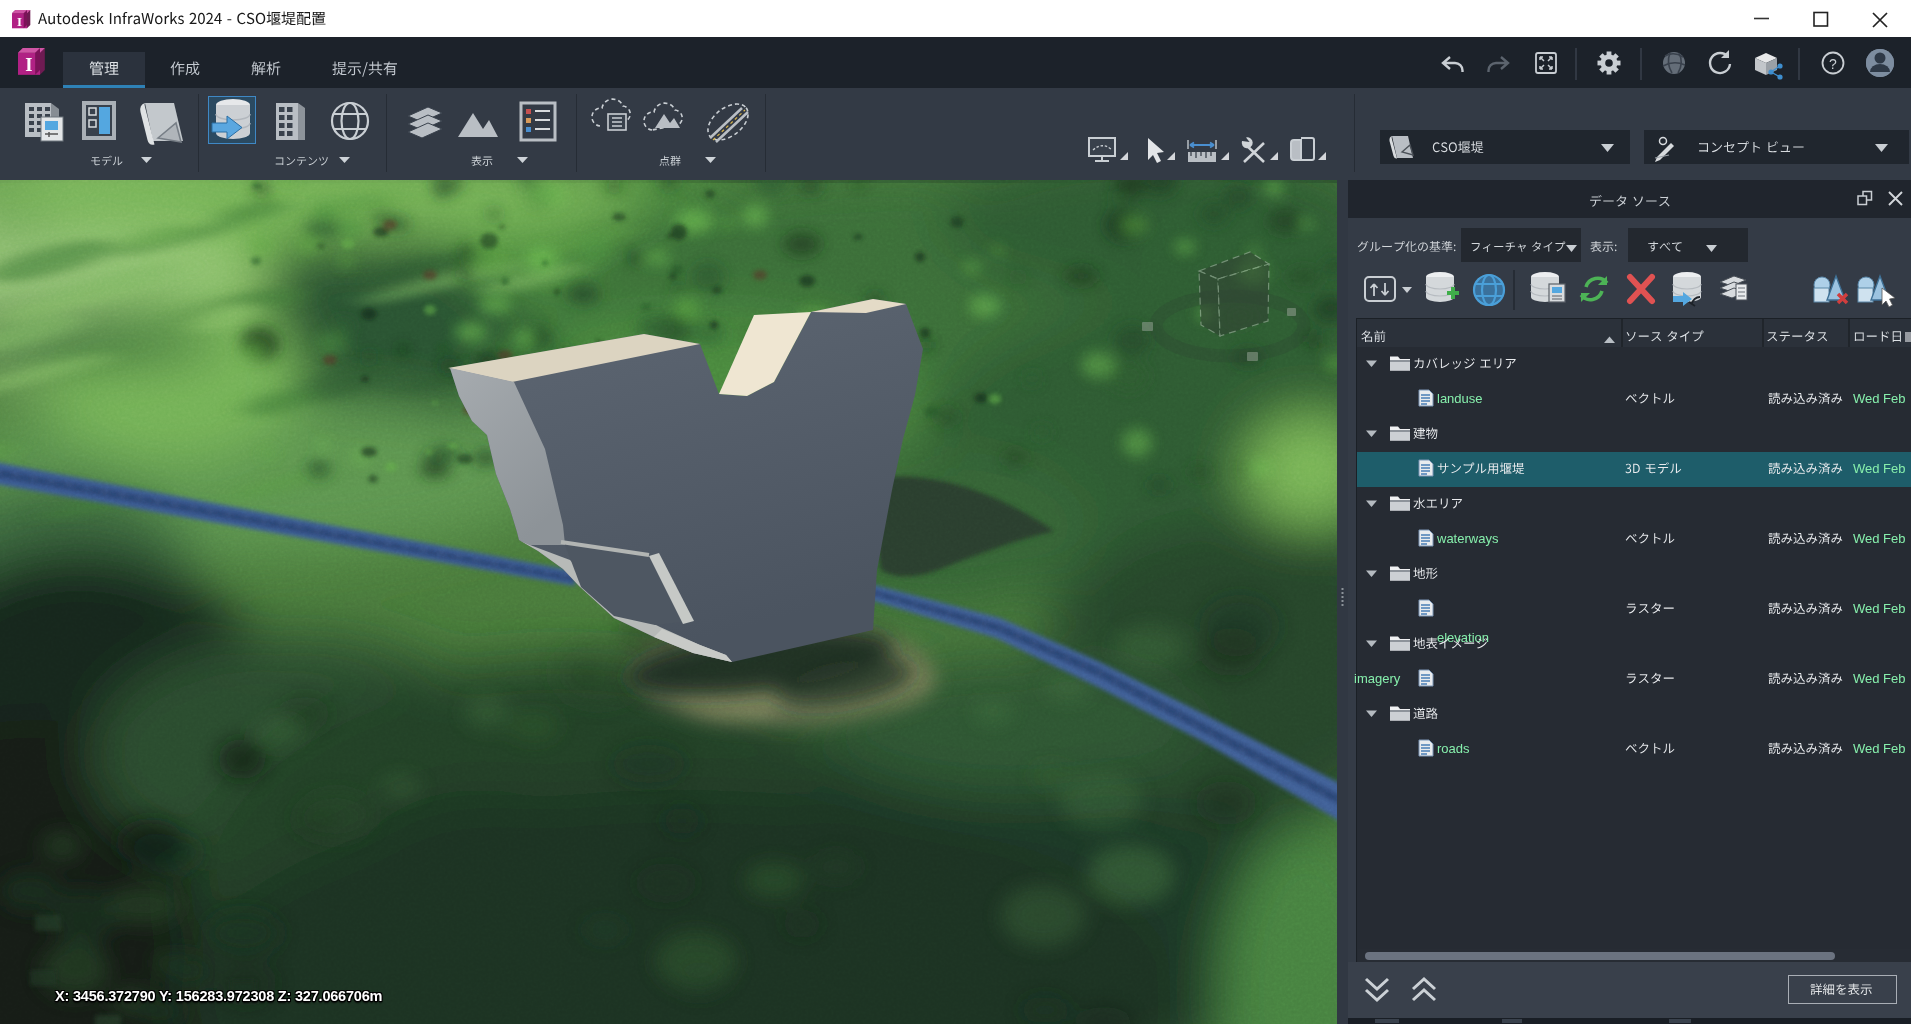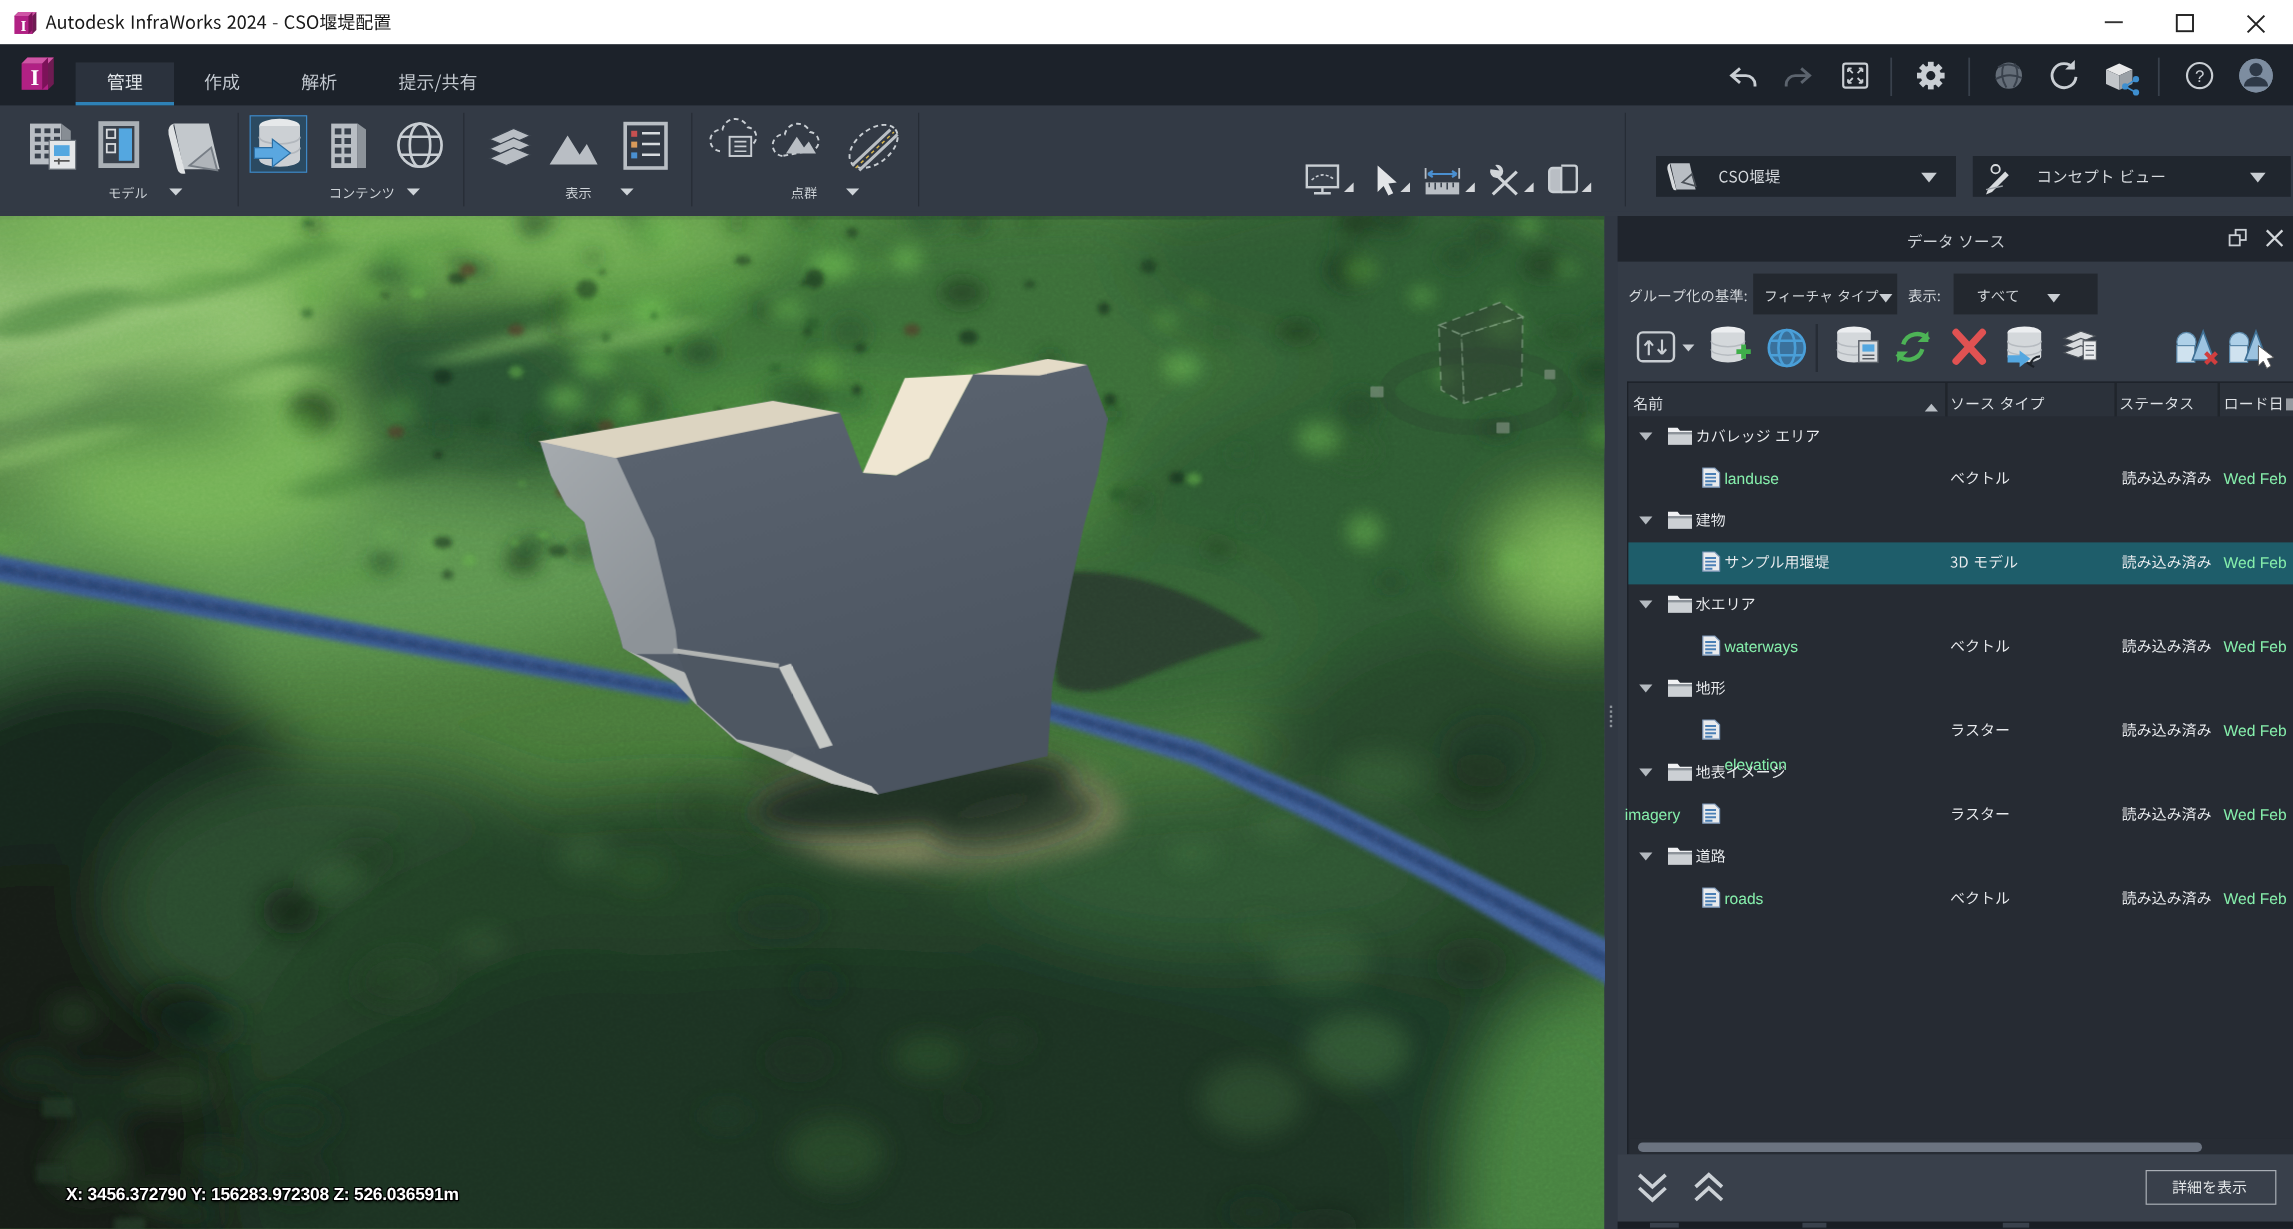--- a/index.html
+++ b/index.html
@@ -421,21 +421,21 @@
       <path d="M 1199,91 1250,72 1269,84 1218,99 Z"></path>
       <path d="M 1199,91 1218,99 1220,156 1201,145 Z"></path>
       <path d="M 1218,99 1269,84 1268,141 1220,156 Z"></path>
     </g>
     <g fill="#93a193" opacity="0.55">
       <rect x="1142" y="142" width="11" height="9" rx="1"></rect>
       <rect x="1247" y="172" width="11" height="9" rx="1"></rect>
       <rect x="1287" y="128" width="9" height="8" rx="1"></rect>
     </g>
   </svg>
-<div id="coords" class="abs">X: 3456.372790 Y: 156283.972308 Z: 526.036591m</div>
+<div id="coords" class="abs">X: 3456.372790 Y: 156283.972308 Z: 327.066706m</div>
 <div id="divider" class="abs"></div>
 <div id="panel" class="abs">
 <div id="ptitle" class="abs"></div>
 <div id="ptable" class="abs">
  <div id="phead" class="abs"></div>
  <div class="colsep abs" style="left:264px"></div>
  <div class="colsep abs" style="left:405px"></div>
  <div class="colsep abs" style="left:491px"></div>
  <div id="selrow" class="abs"></div>
  <div id="sbar" class="abs"></div>

